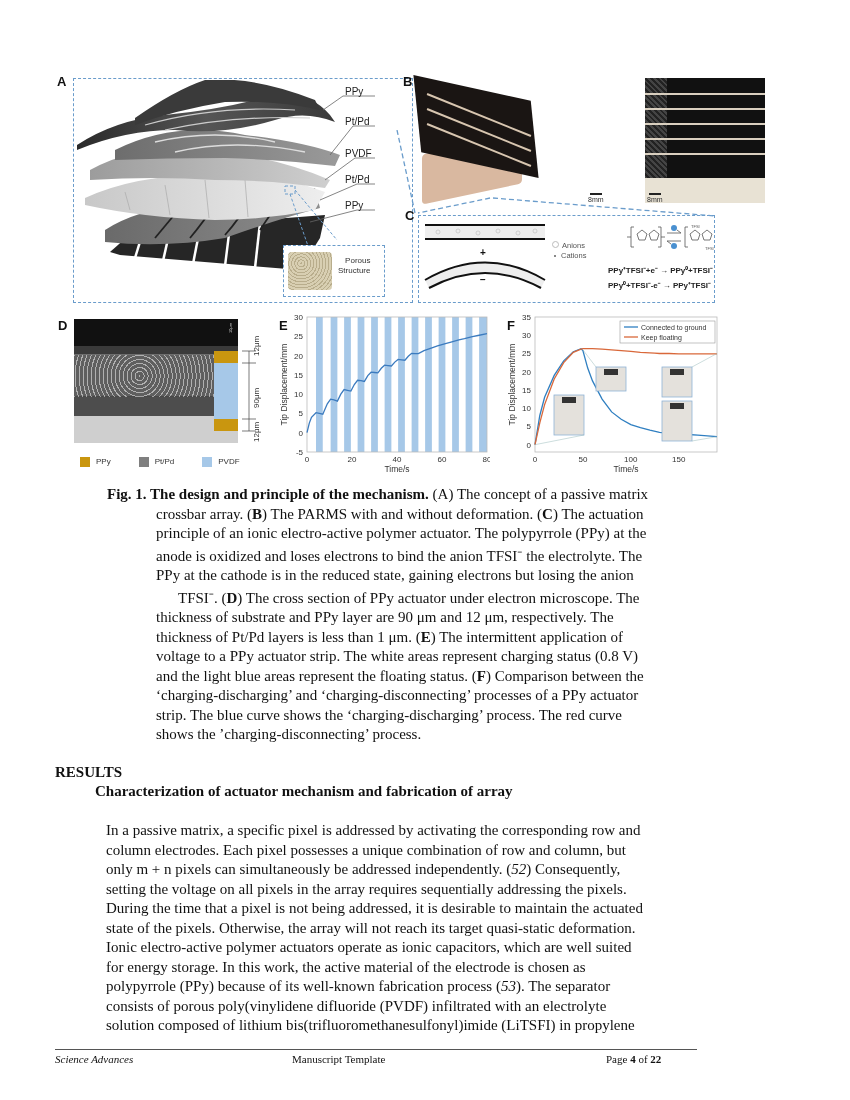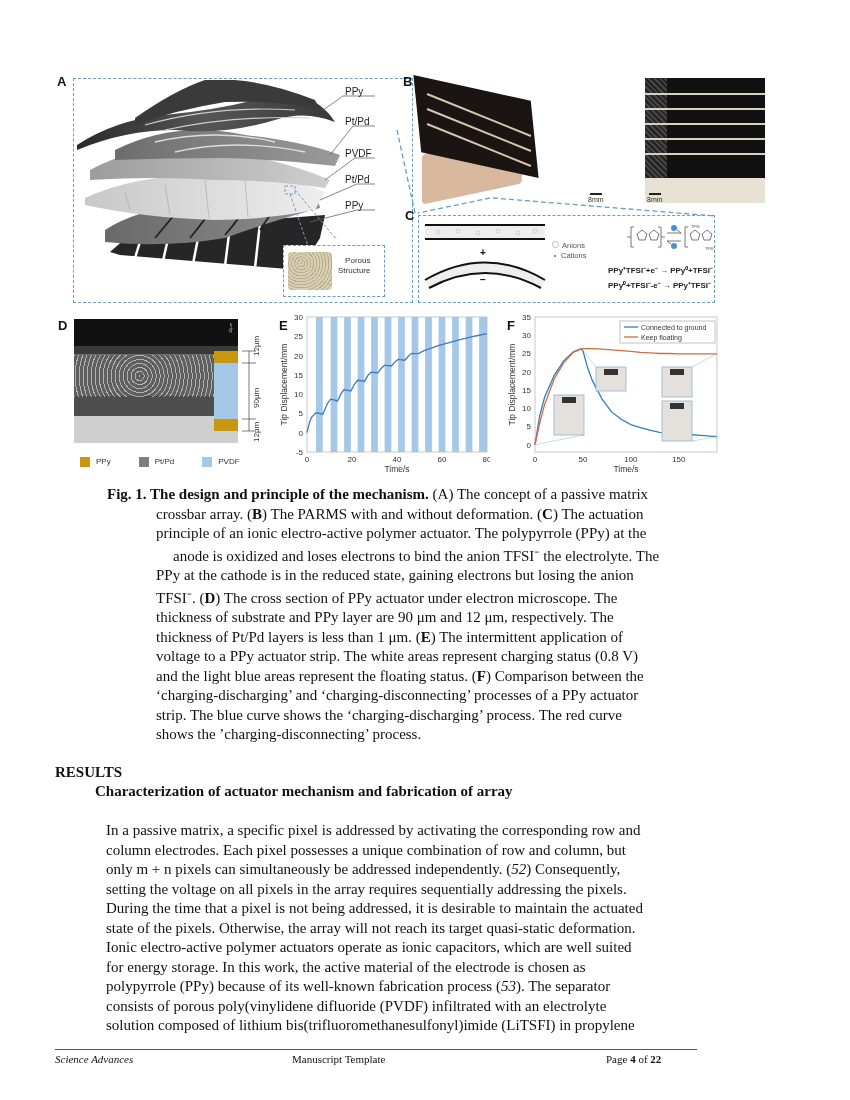--- a/index.html
+++ b/index.html
@@ -289,23 +289,23 @@
       <line x1="217" y1="40.486486486486484" x2="192" y2="54" stroke="#9bb" stroke-width="0.5"></line>
       <line x1="217" y1="123.67567567567568" x2="192" y2="128" stroke="#9bb" stroke-width="0.5"></line>
     </svg>
 </div>
 
 <div class="abs caption" style="left:107px;top:485px;width:610px;">
   <p><b>Fig. 1. The design and principle of the mechanism.</b><span> (A) The concept of a passive matrix</span></p>
   <div id="captionLines" style="padding-left:49px;">
       <div>crossbar array. (<b>B</b>) The PARMS with and without deformation. (<b>C</b>) The actuation</div>
       <div>principle of an ionic electro-active polymer actuator. The polypyrrole (PPy) at the</div>
-      <div style="margin-top: 3px; margin-left: 17px;">anode is oxidized and loses electrons to bind the anion  TFSI⁻  the electrolyte. The</div>
+      <div style="margin-top: 3px;">anode is oxidized and loses electrons to bind the anion  TFSI⁻  the electrolyte. The</div>
       <div>PPy at the cathode is in the reduced state, gaining electrons but losing the anion</div>
-      <div style="margin-top: 3px;">TFSI⁻.  (<b>D</b>) The cross section of PPy actuator under electron microscope. The</div>
+      <div style="margin-top: 3px; margin-left: 22px;">TFSI⁻.  (<b>D</b>) The cross section of PPy actuator under electron microscope. The</div>
       <div>thickness of substrate and PPy layer are 90 μm and 12 μm, respectively. The</div>
       <div>thickness of Pt/Pd layers is less than 1 μm. (<b>E</b>) The intermittent application of</div>
       <div>voltage to a PPy actuator strip. The white areas represent charging status (0.8 V)</div>
       <div>and the light blue areas represent the floating status. (<b>F</b>) Comparison between the</div>
       <div>‘charging-discharging’ and ‘charging-disconnecting’ processes of a PPy actuator</div>
       <div>strip. The blue curve shows the ‘charging-discharging’ process. The red curve</div>
       <div>shows the ’charging-disconnecting’ process.</div>
     </div>
 </div>
 

